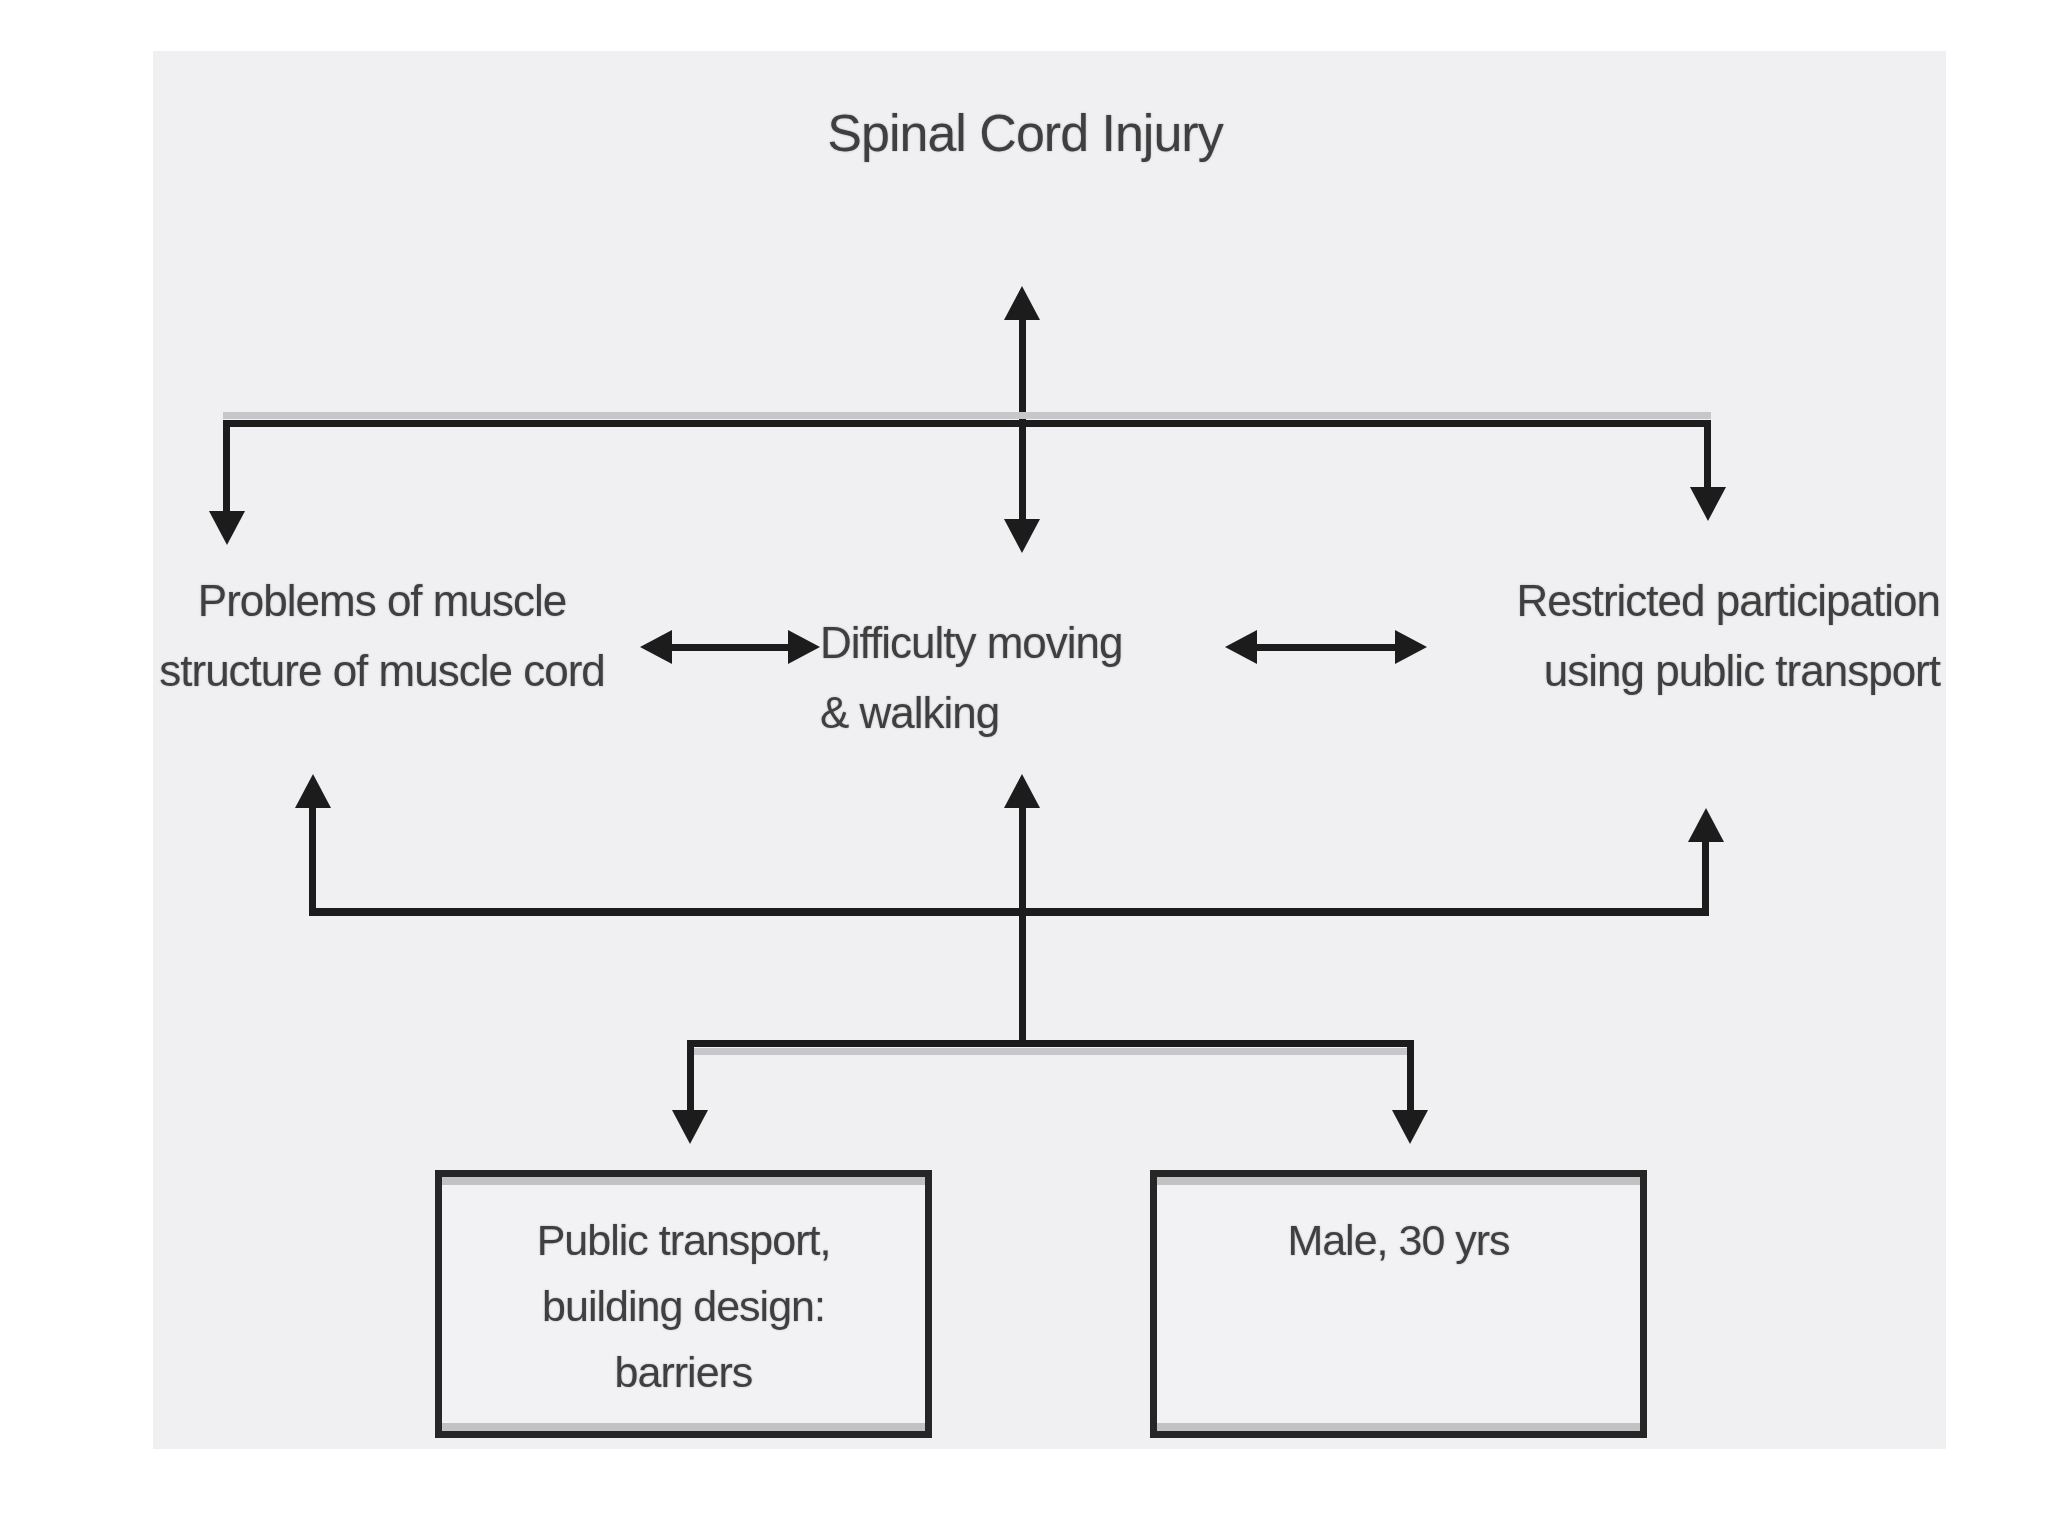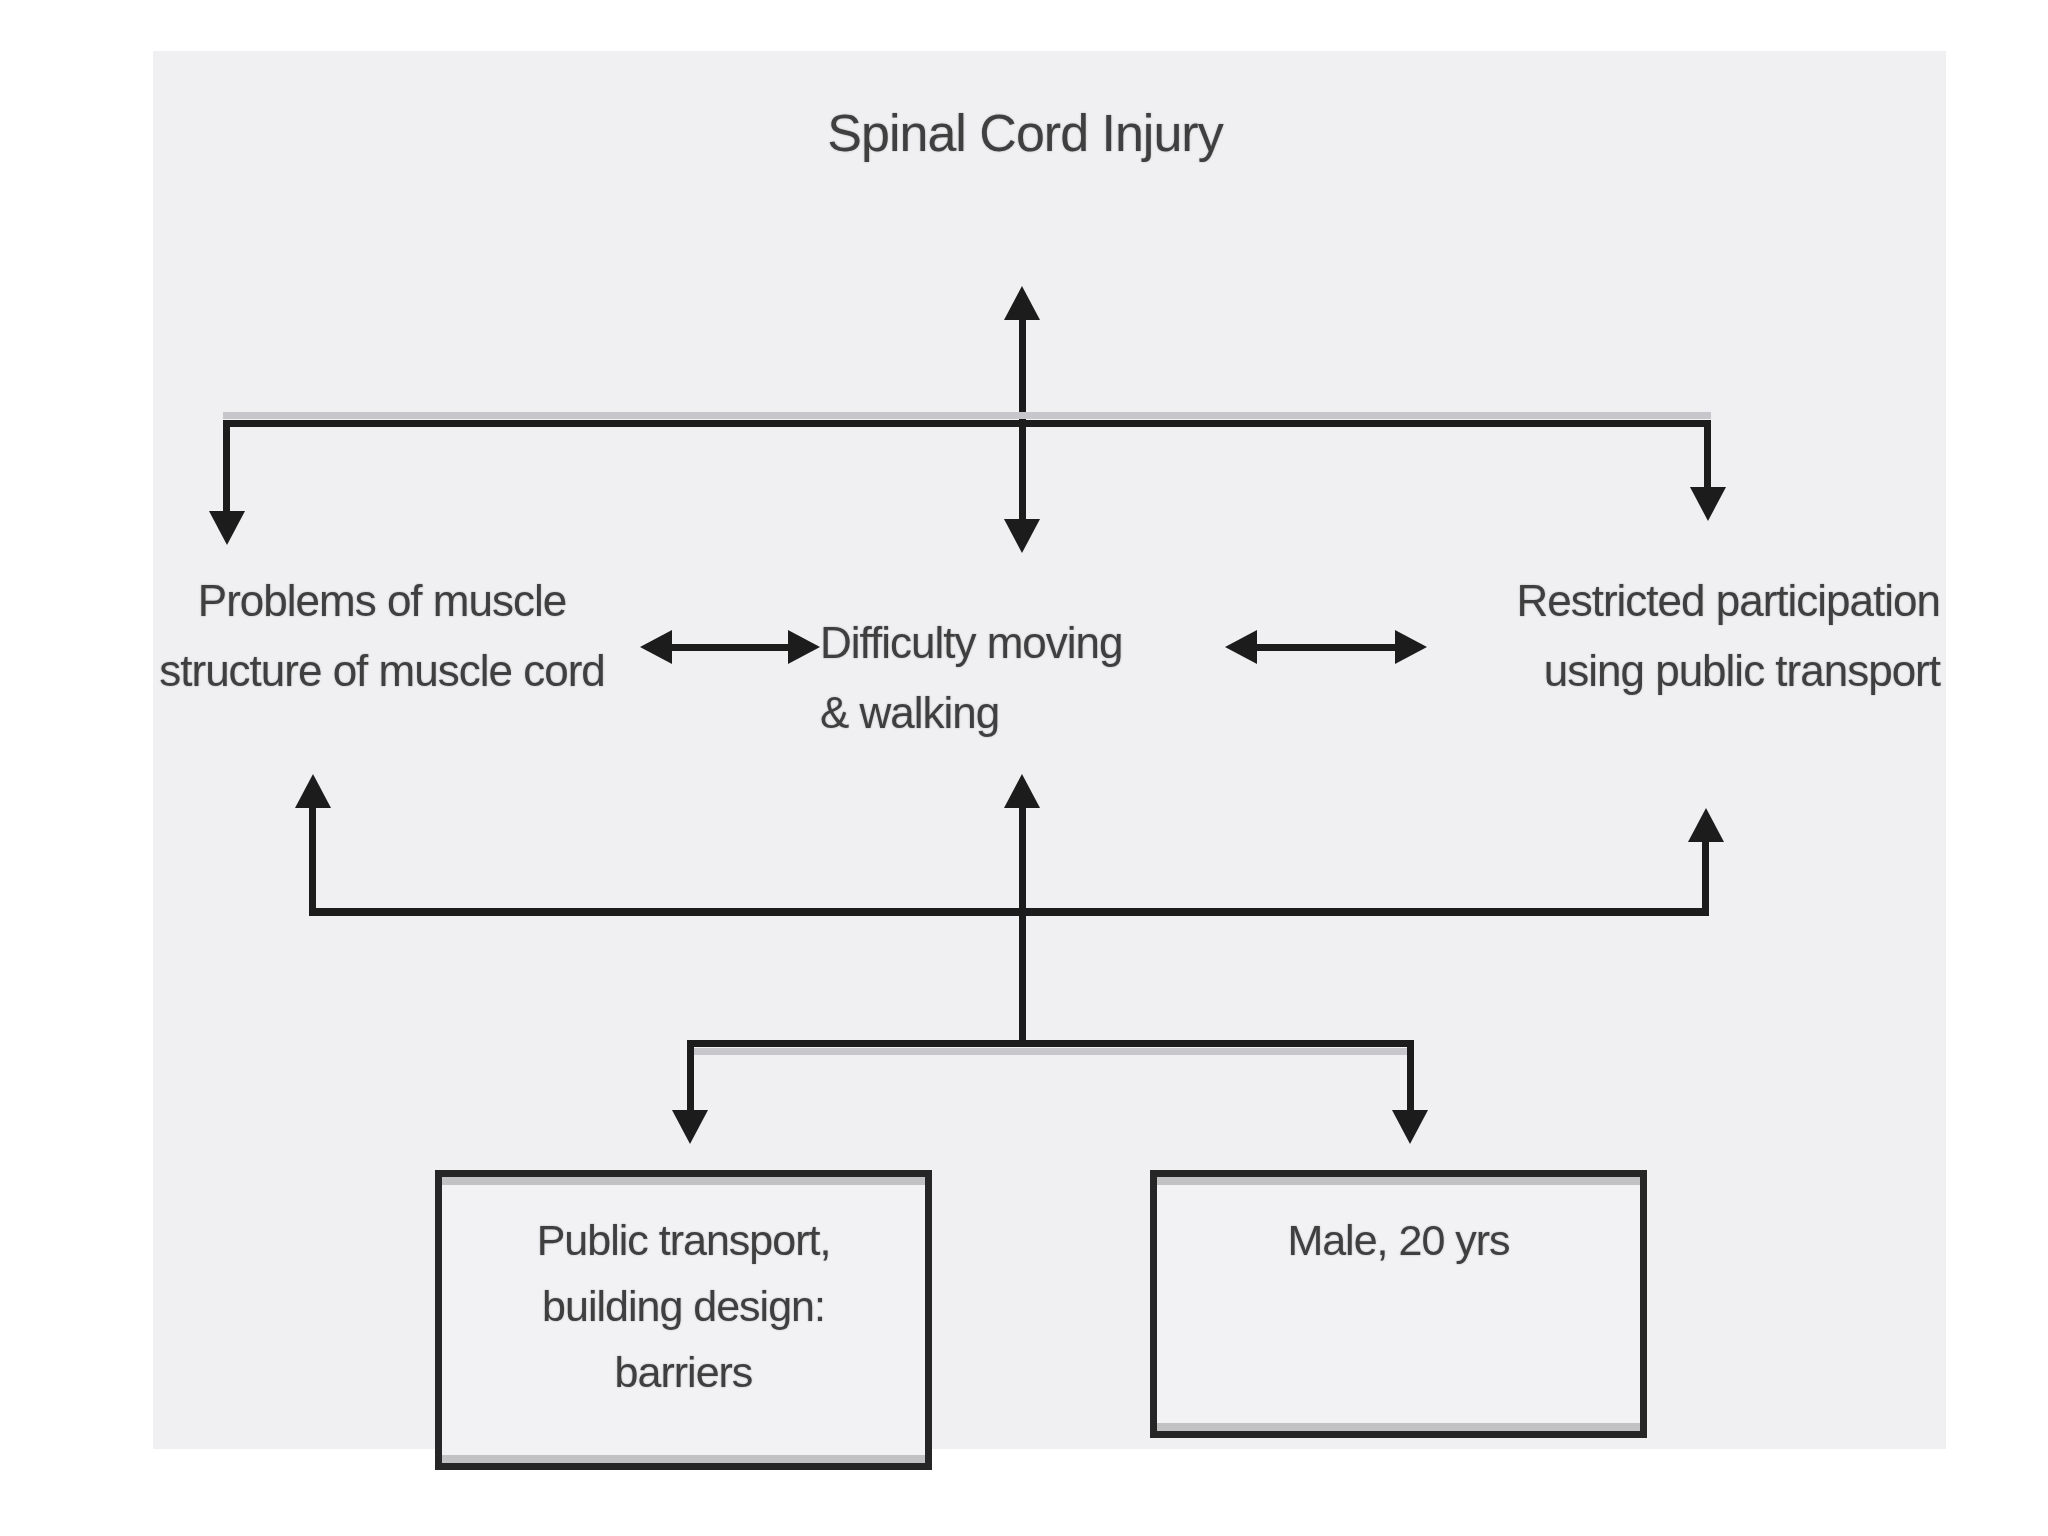--- a/index.html
+++ b/index.html
@@ -97,23 +97,23 @@
   <div class="ah up" style="left:1688px;top:808px;"></div>
   <div class="vline" style="left:1019px;top:806px;width:7px;height:240px;"></div>
   <div class="ah up" style="left:1004px;top:774px;"></div>
 
   <div class="hline haze-bottom" style="left:687px;top:1040px;width:727px;height:7px;"></div>
   <div class="vline" style="left:687px;top:1040px;width:7px;height:72px;"></div>
   <div class="ah down" style="left:672px;top:1110px;"></div>
   <div class="vline" style="left:1407px;top:1040px;width:7px;height:72px;"></div>
   <div class="ah down" style="left:1392px;top:1110px;"></div>
 
-  <div class="fbox" style="left:435px;top:1170px;width:497px;height:300px;">
+  <div class="fbox" style="left:435px;top:1170px;width:497px;height:268px;">
     <div>Public transport,</div>
     <div>building design:</div>
     <div>barriers</div>
   </div>
 
   <div class="fbox" style="left:1150px;top:1170px;width:497px;height:268px;">
-    <div>Male, 20 yrs</div>
+    <div>Male, 30 yrs</div>
   </div>
 
 </div>
 
 </body></html>

